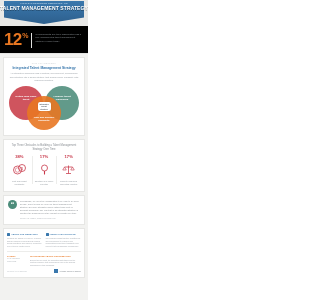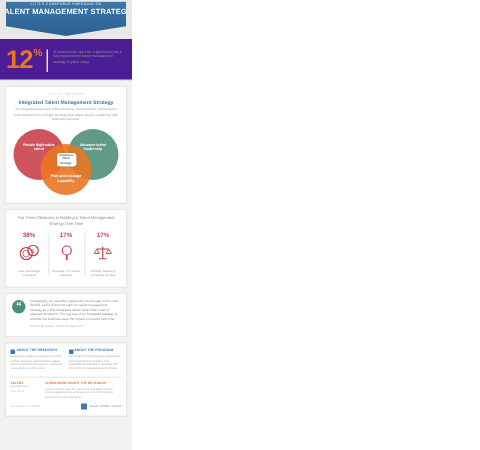--- a/index.html
+++ b/index.html
@@ -14,21 +14,21 @@
     box-shadow:0 1px 2px rgba(0,0,0,.25);}
   .banner-inner{position:absolute;inset:0;display:flex;flex-direction:column;
     align-items:center;justify-content:flex-start;padding-top:2px;}
   .kicker{font-size:2.3px;letter-spacing:.25px;color:#bcd6ea;font-weight:bold;
     text-transform:uppercase;line-height:3px;}
   .title{font-size:5px;letter-spacing:.1px;color:#ffffff;font-weight:bold;
     text-transform:uppercase;line-height:5.4px;text-align:center;margin-top:.8px;
     text-shadow:0 .5px .5px rgba(0,0,0,.35);}
 
   
-  .statband{position:relative;background:#4c1d95;padding:5px 5px 5px 4px;
+  .statband{position:relative;background:#000000;padding:5px 5px 5px 4px;
     display:flex;align-items:flex-start;gap:3px;border-bottom:1px solid #e4e4e2;}
   .bignum{display:flex;align-items:flex-start;color:#e87722;font-weight:bold;
     line-height:1;}
   .bignum .n{font-size:17px;letter-spacing:-.6px;}
   .bignum .pct{font-size:7px;margin-top:1px;margin-left:.5px;}
   .statdivider{width:1px;align-self:stretch;background:#e0e0de;margin-top:2px;}
   .stattext{flex:1;font-size:2.4px;line-height:3.4px;color:#8a8f94;padding-top:2px;}
 
   
   .card{background:#ffffff;margin:3px 3px 0 3px;padding:4px 4px 5px 4px;

